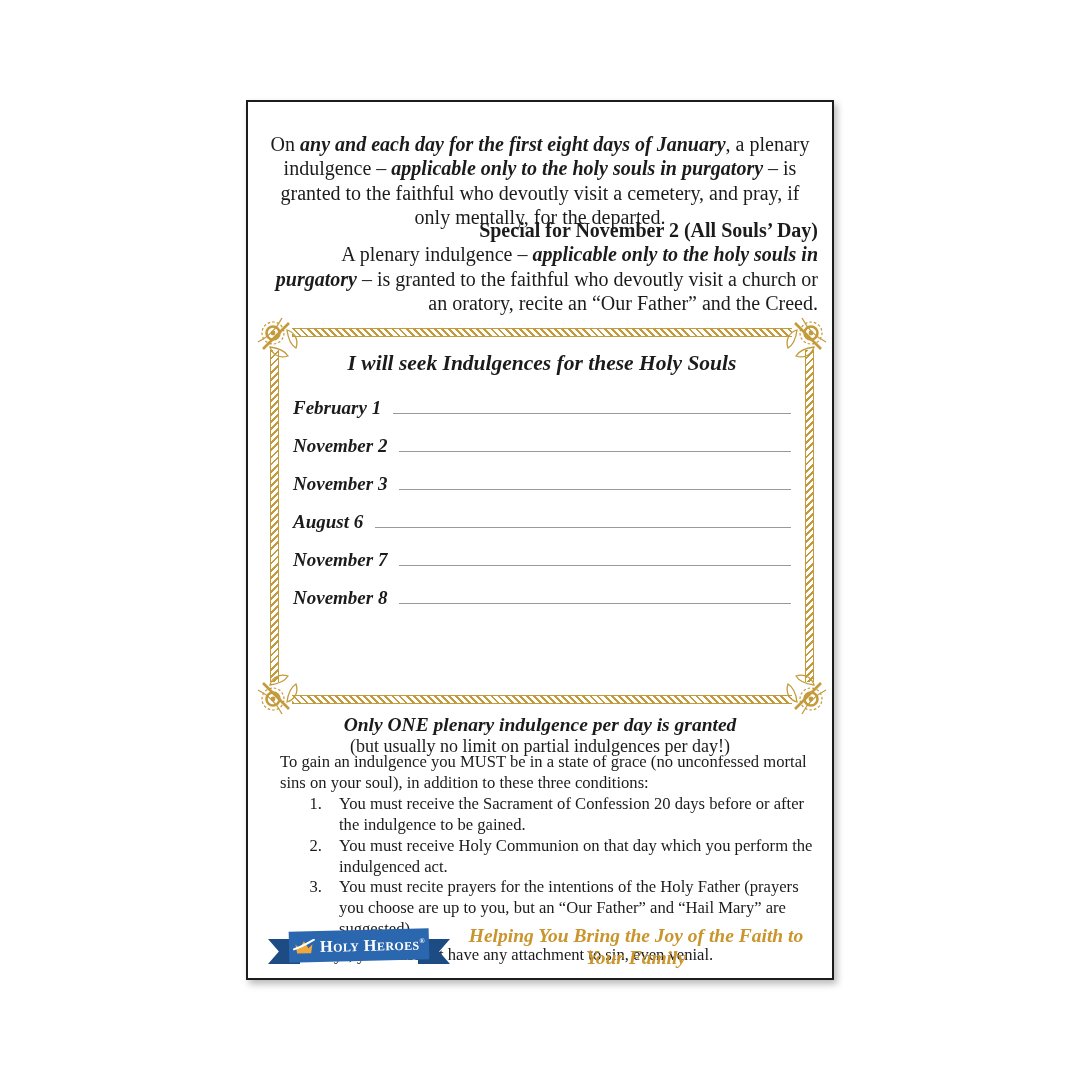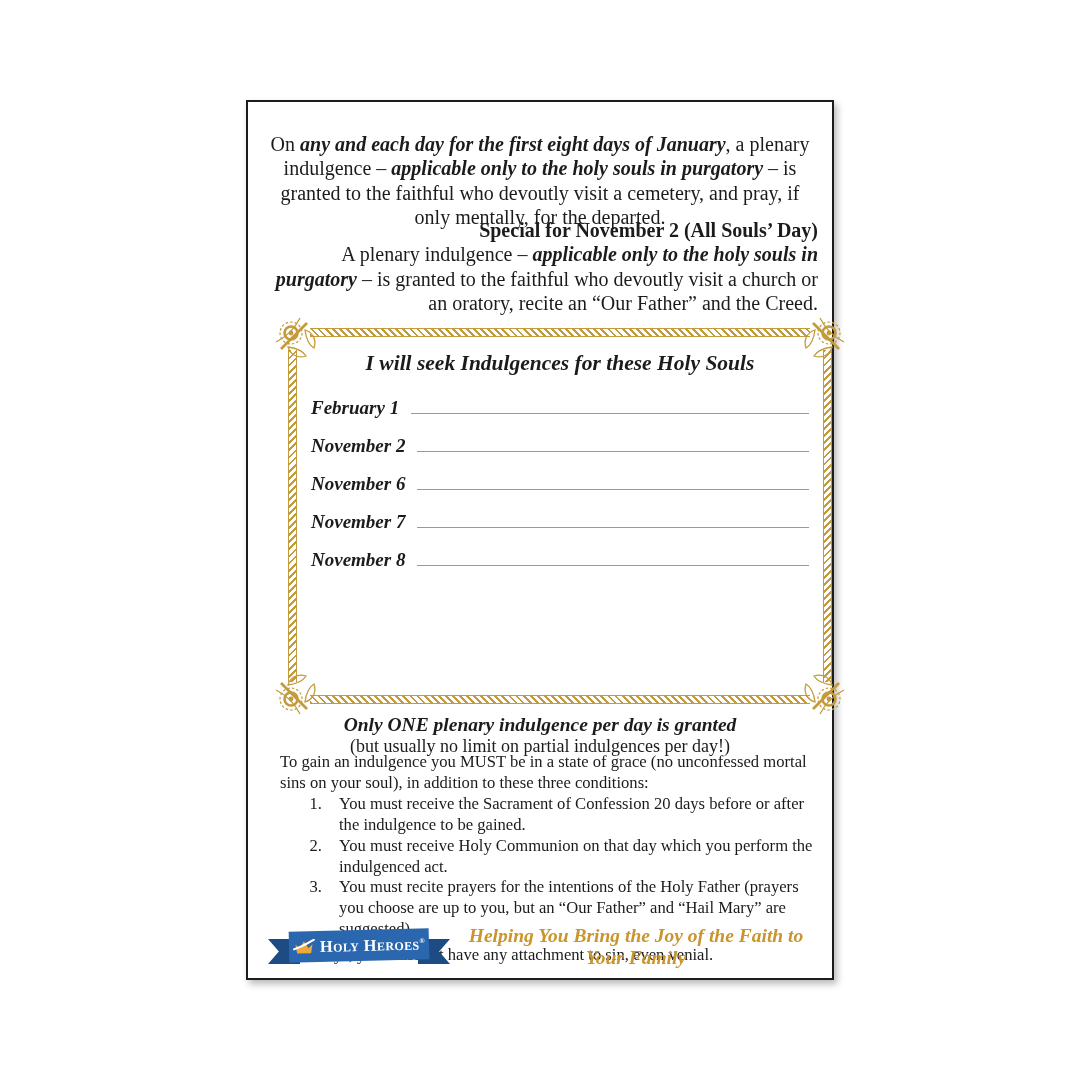--- a/index.html
+++ b/index.html
@@ -35,21 +35,21 @@
     top: 116px; left: 14px; right: 14px;
     text-align: right;
     font-size: 20px;
     line-height: 1.215;
   }
   .special-heading { font-weight: bold; }
   .bi { font-weight: bold; font-style: italic; }
   
   .frame {
     position: absolute;
-    top: 218px; left: 32px;
+    top: 218px; left: 14px;
     width: 560px; height: 392px;
     box-sizing: border-box;
     color: #C49B3C;
   }
   .edge { position: absolute; box-sizing: border-box; }
   .edge.h {
     left: 30px; right: 30px; height: 9px;
     border-top: 1.5px solid #C49B3C;
     border-bottom: 1.5px solid #C49B3C;
     background: repeating-linear-gradient(45deg, #C49B3C 0 2px, #ffffff 2px 5px);
@@ -227,21 +227,25 @@
       <div class="rows">
         <div class="row">
           <span class="row-label">February 1</span>
           <span class="row-line"></span>
         </div>
         <div class="row">
           <span class="row-label">November 2</span>
           <span class="row-line"></span>
         </div>
         <div class="row">
-          <span class="row-label">November 6</span>
+          <span class="row-label">November 3</span>
+          <span class="row-line"></span>
+        </div>
+        <div class="row">
+          <span class="row-label">August 6</span>
           <span class="row-line"></span>
         </div>
         <div class="row">
           <span class="row-label">November 7</span>
           <span class="row-line"></span>
         </div>
         <div class="row">
           <span class="row-label">November 8</span>
           <span class="row-line"></span>
         </div>

